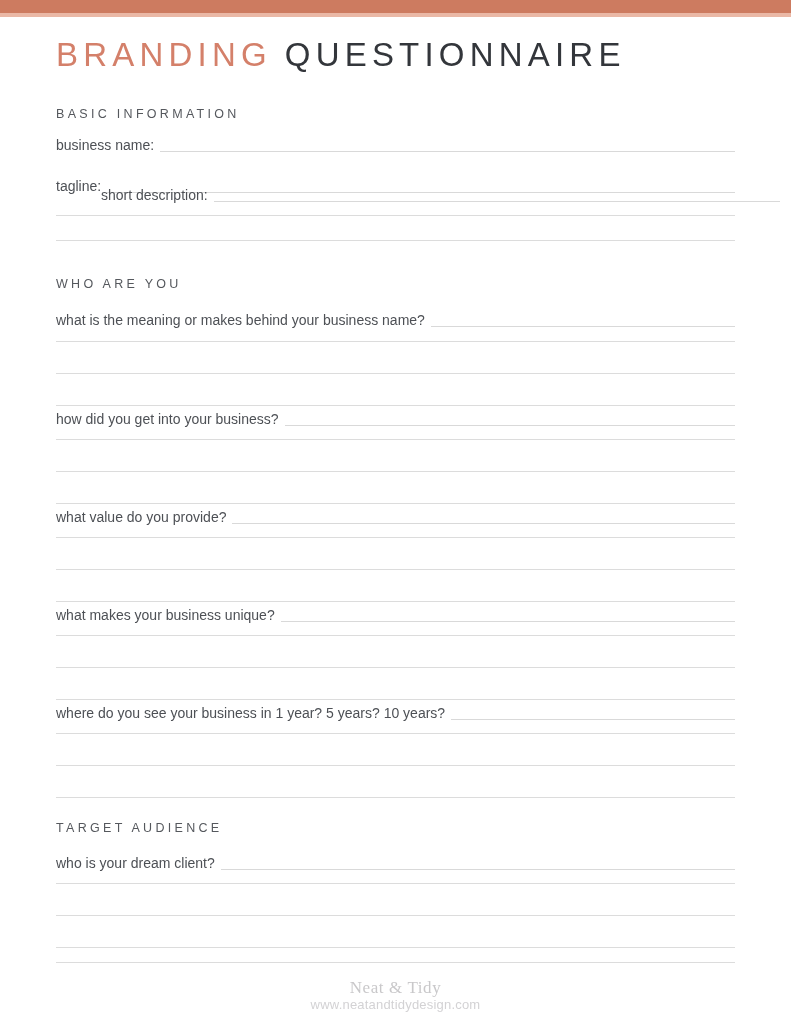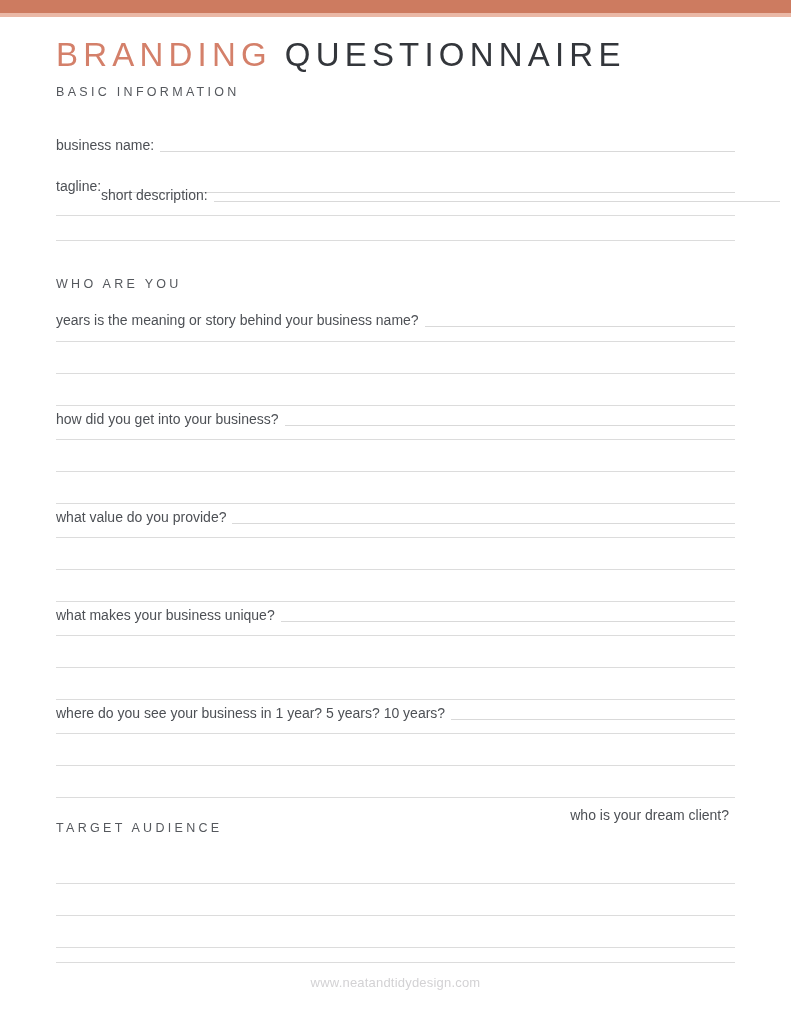--- a/index.html
+++ b/index.html
@@ -129,21 +129,21 @@
 
 <div id="top-bar"></div>
 <div id="top-bar-fade"></div>
 
 <div id="page">
 
   <div id="title">
     <span class="word-branding">BRANDING</span><span class="word-questionnaire">QUESTIONNAIRE</span>
   </div>
 
-  <div class="section-head" style="top:68px;">BASIC INFORMATION</div>
+  <div class="section-head" style="top:90px;">BASIC INFORMATION</div>
 
   <div class="field-row" style="top:117px;">
     <span class="field-label">business name:</span>
     <span class="field-rule"></span>
   </div>
 
   <div class="field-row" style="top:158px;">
     <span class="field-label">tagline:</span>
     <span class="field-rule"></span>
   </div>
@@ -152,21 +152,21 @@
     <span class="field-label">short description:</span>
     <span class="field-rule"></span>
   </div>
 
   <div class="blank-rule" style="top:198px;"></div>
   <div class="blank-rule" style="top:223px;"></div>
 
   <div class="section-head" style="top:260px;">WHO ARE YOU</div>
 
   <div class="field-row" style="top:292px;">
-    <span class="field-label">years is the meaning or story behind your business name?</span>
+    <span class="field-label">what is the meaning or makes behind your business name?</span>
     <span class="field-rule"></span>
   </div>
   <div class="blank-rule" style="top:324px;"></div>
   <div class="blank-rule" style="top:356px;"></div>
   <div class="blank-rule" style="top:388px;"></div>
 
   <div class="field-row" style="top:391px;">
     <span class="field-label">how did you get into your business?</span>
     <span class="field-rule"></span>
   </div>
@@ -193,26 +193,27 @@
   <div class="field-row" style="top:685px;">
     <span class="field-label">where do you see your business in 1 year? 5 years? 10 years?</span>
     <span class="field-rule"></span>
   </div>
   <div class="blank-rule" style="top:716px;"></div>
   <div class="blank-rule" style="top:748px;"></div>
   <div class="blank-rule" style="top:780px;"></div>
 
   <div class="section-head" style="top:804px;">TARGET AUDIENCE</div>
 
-  <div class="field-row" style="top:791px;flex-direction:column;">
+  <div class="field-row" style="top:835px;">
     <span class="field-label">who is your dream client?</span>
     <span class="field-rule"></span>
   </div>
   <div class="blank-rule" style="top:866px;"></div>
   <div class="blank-rule" style="top:898px;"></div>
   <div class="blank-rule" style="top:930px;"></div>
   <div class="blank-rule" style="top:945px;"></div>
 
   <div id="footer">
+    <div id="footer-brand">Neat &amp; Tidy</div>
     <div id="footer-url">www.neatandtidydesign.com</div>
   </div>
 
 </div>
 
 </body></html>

